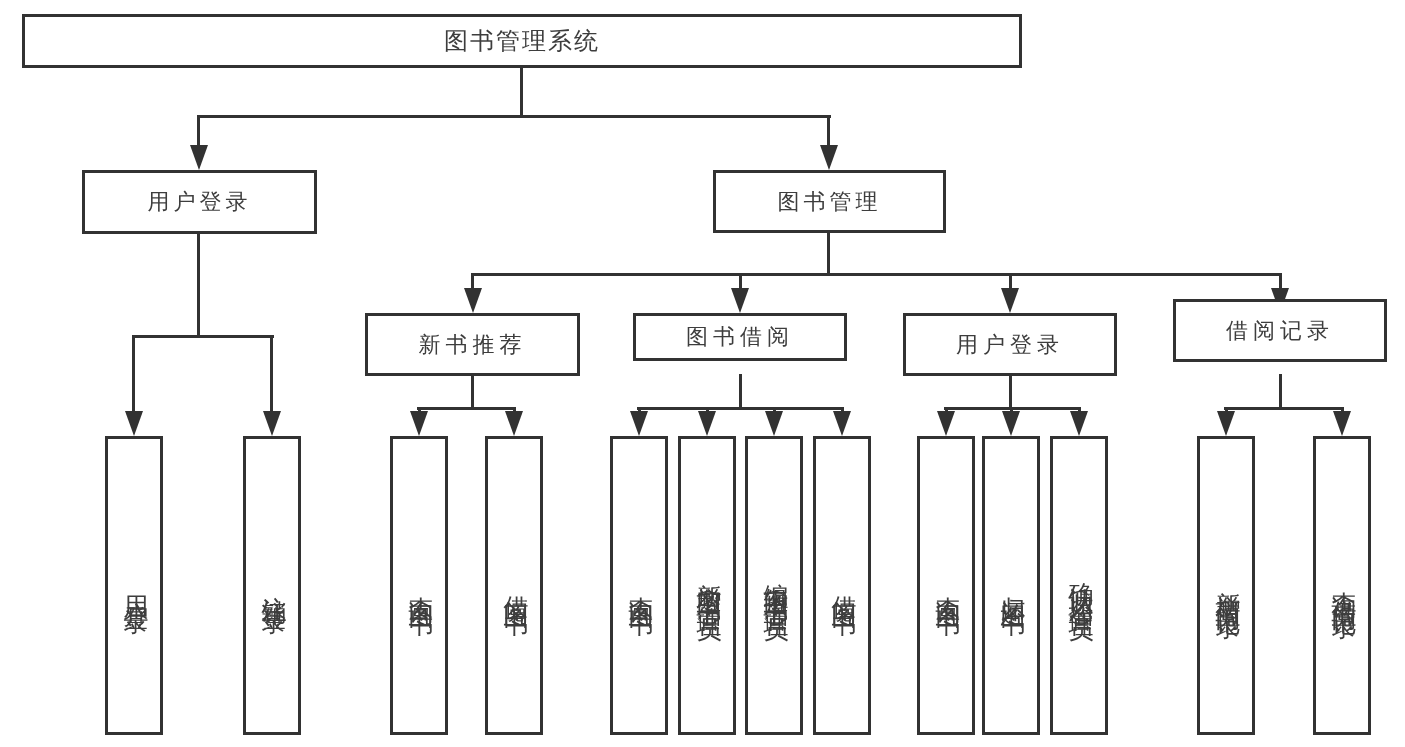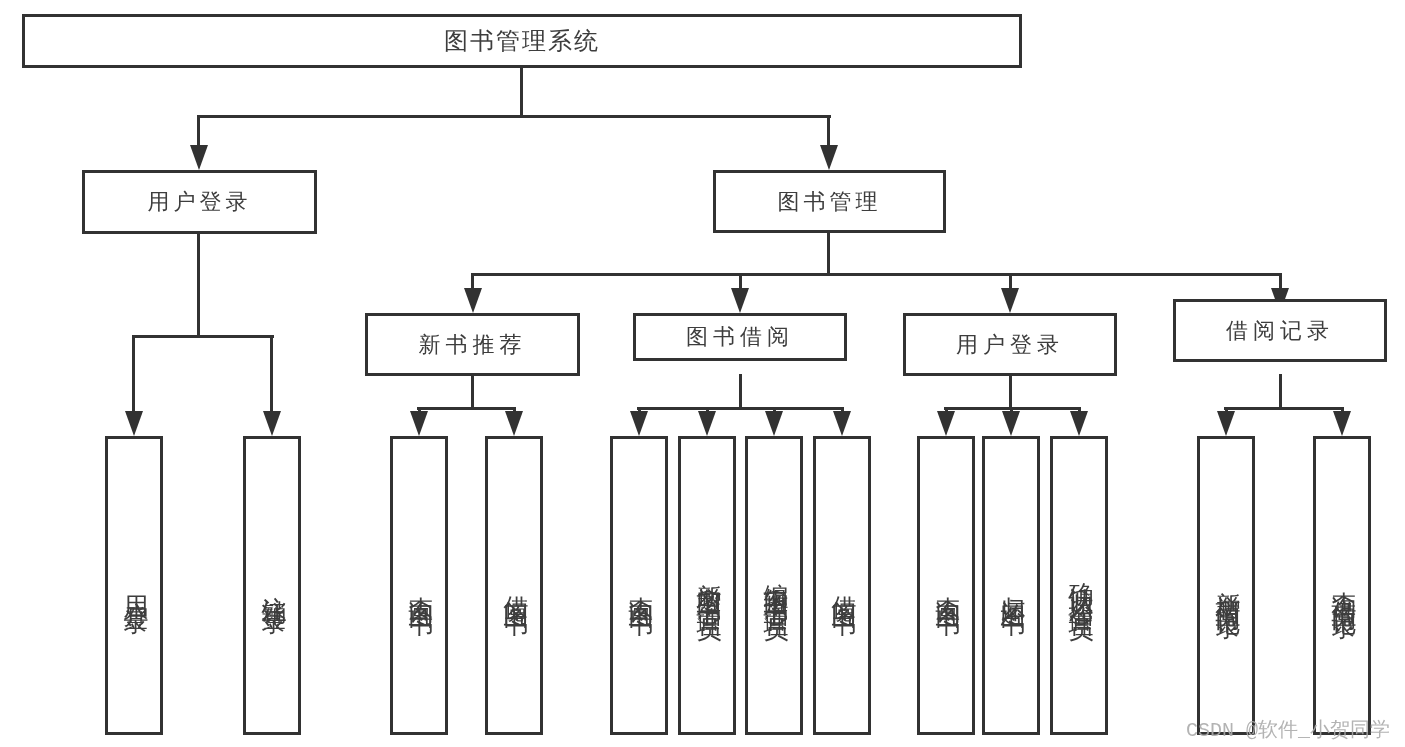--- a/index.html
+++ b/index.html
@@ -155,14 +155,13 @@
     <span class="vlbl">确认归还（管理员）</span>
   </div>
 
   <div class="box leaf" style="left:1197px">
     <span class="vlbl">新增借阅记录</span>
   </div>
   <div class="box leaf" style="left:1313px">
     <span class="vlbl">查询借阅记录</span>
   </div>
 
-  <div class="wm">CSDN @软件_小贺同学</div>
 </div>
 
 </body></html>

